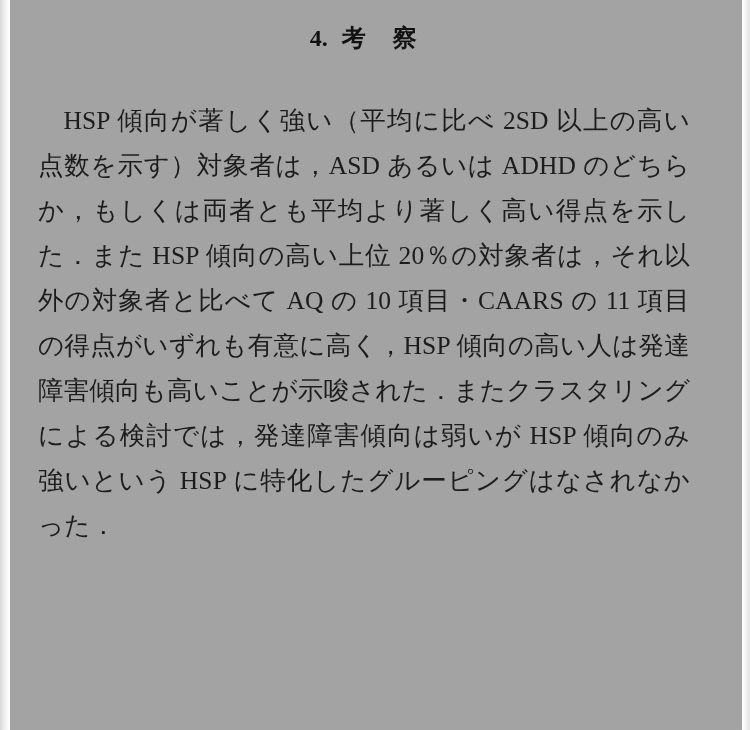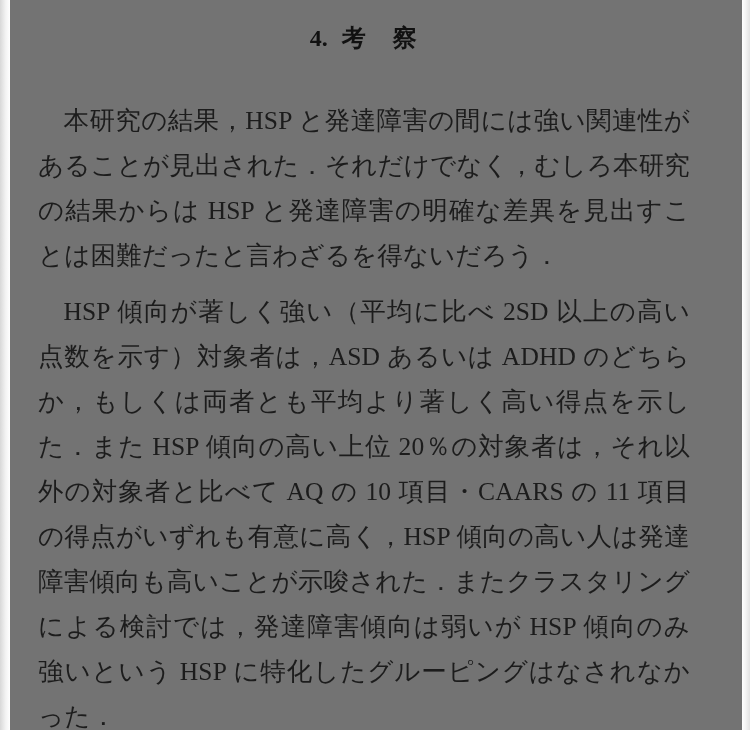--- a/index.html
+++ b/index.html
@@ -11,21 +11,21 @@
     height: 730px;
     background: #ffffff;
     font-family: "Liberation Serif", "DejaVu Serif", serif;
     color: #1a1a1a;
     overflow: hidden;
   }
   .page {
     position: relative;
     width: 750px;
     height: 730px;
-    background: #737373;
+    background: #a3a3a3;
     box-sizing: border-box;
   }
   .edge-shade-left {
     position: absolute;
     top: 0;
     left: 0;
     width: 10px;
     height: 730px;
     background: linear-gradient(to right, #d8d8d8 0%, #f2f2f2 55%, #ffffff 100%);
   }
@@ -86,18 +86,17 @@
   <div class="edge-shade-left"></div>
   <div class="edge-shade-right"></div>
 
   <div class="content">
 
     <h2 class="section-heading">
       <span class="num">4.</span><span class="sp"></span><span>考　察</span>
     </h2>
 
     <div class="body-block">
-      <p class="para">本研究の結果，HSP と発達障害の間には強い関連性があることが見出された．それだけでなく，むしろ本研究の結果からは HSP と発達障害の明確な差異を見出すことは困難だったと言わざるを得ないだろう．</p>
       <p class="para">HSP 傾向が著しく強い（平均に比べ 2SD 以上の高い点数を示す）対象者は，ASD あるいは ADHD のどちらか，もしくは両者とも平均より著しく高い得点を示した．また HSP 傾向の高い上位 20％の対象者は，それ以外の対象者と比べて AQ の 10 項目・CAARS の 11 項目の得点がいずれも有意に高く，HSP 傾向の高い人は発達障害傾向も高いことが示唆された．またクラスタリングによる検討では，発達障害傾向は弱いが HSP 傾向のみ強いという HSP に特化したグルーピングはなされなかった．</p>
     </div>
 
   </div>
 </div>
 
 </body></html>

